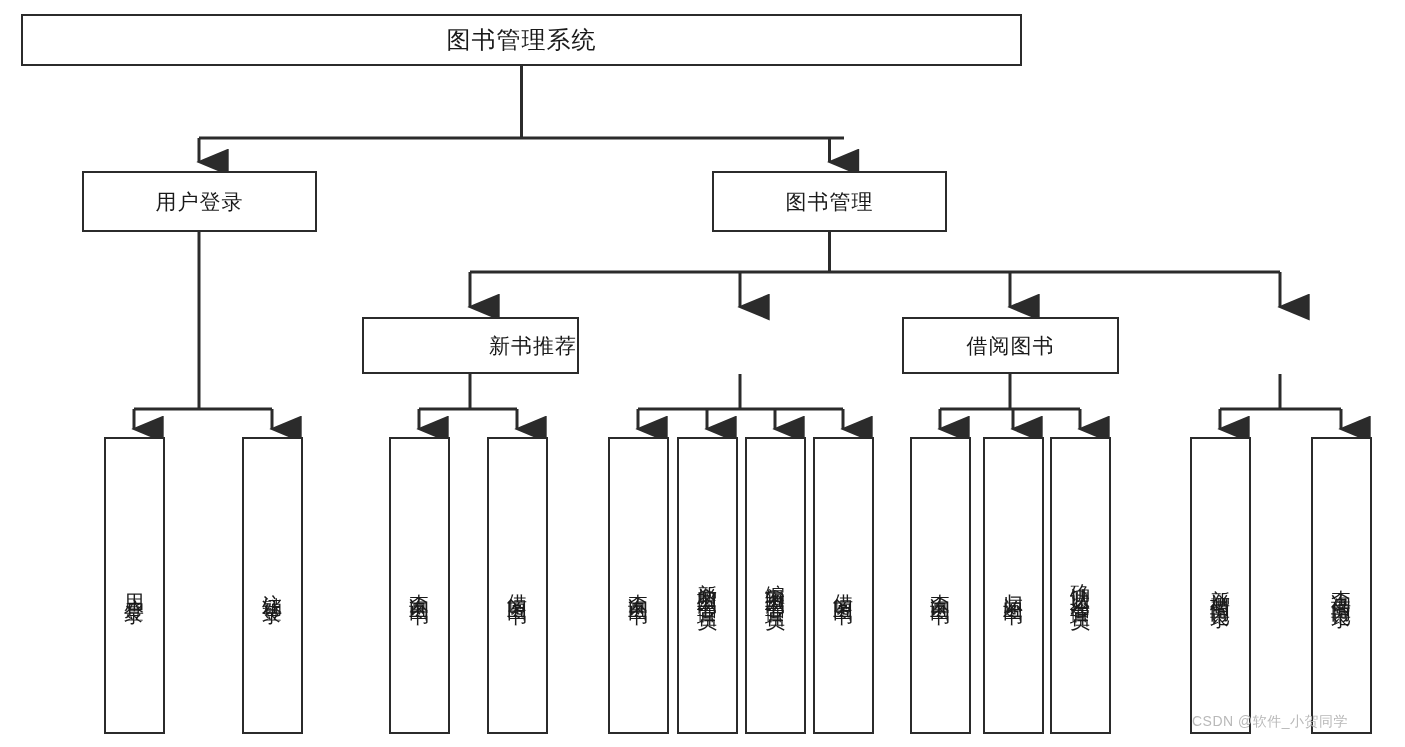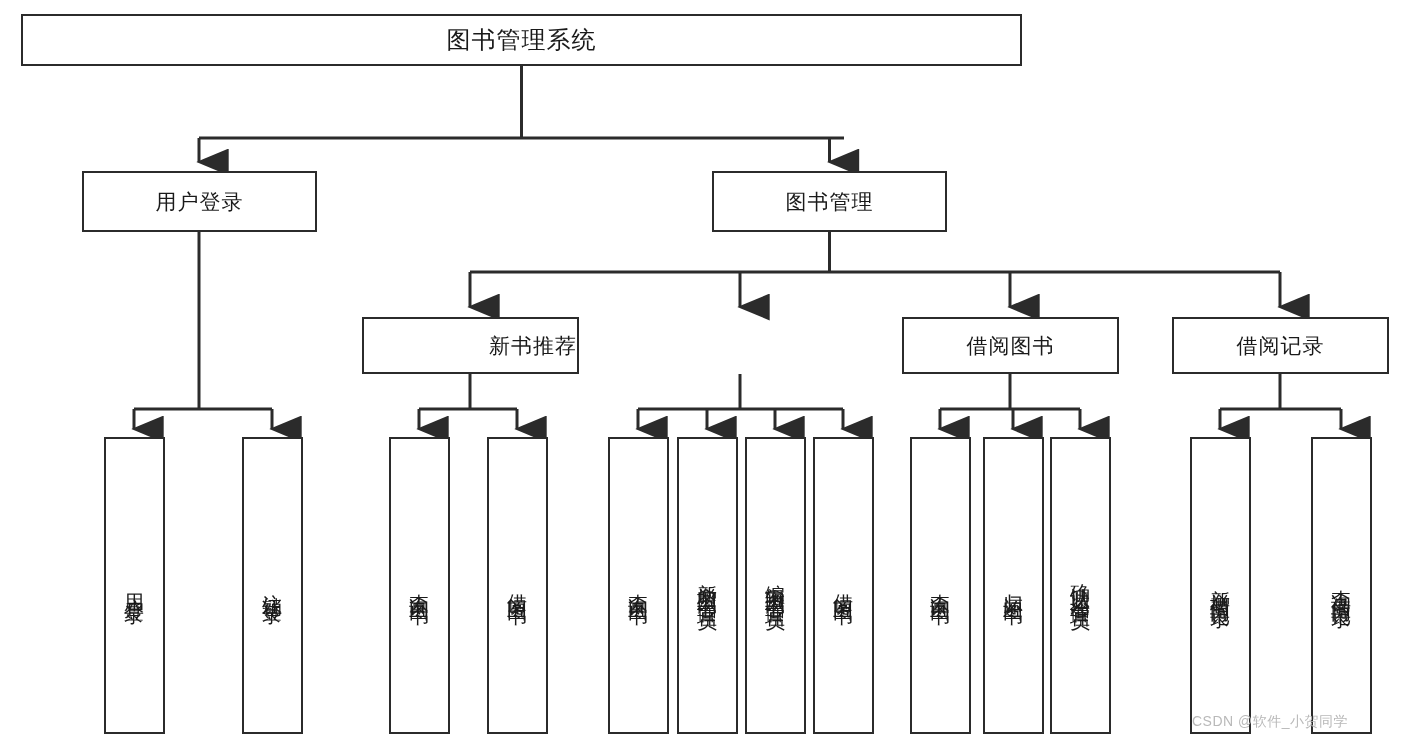--- a/index.html
+++ b/index.html
@@ -138,23 +138,20 @@
   <div class="node horiz" style="left:712px; top:171px; width:235px; height:61px;">
     <span>图书管理</span>
   </div>
 
   <div class="node horiz" style="left:362px; top:317px; width:217px; height:57px;justify-content:flex-end;">
     <span>新书推荐</span>
   </div>
   <div class="node horiz" style="left:902px; top:317px; width:217px; height:57px;">
     <span>借阅图书</span>
   </div>
-  <div class="node horiz" style="left:1172px; top:317px; width:217px; height:57px;">
-    <span>借阅记录</span>
-  </div>
 
   <div class="node vert" style="left:104px; top:437px; width:61px; height:297px;">
     <span class="vlabel">用户登录</span>
   </div>
   <div class="node vert" style="left:242px; top:437px; width:61px; height:297px;">
     <span class="vlabel">注销登录</span>
   </div>
   <div class="node vert" style="left:389px; top:437px; width:61px; height:297px;">
     <span class="vlabel">查询图书</span>
   </div>

